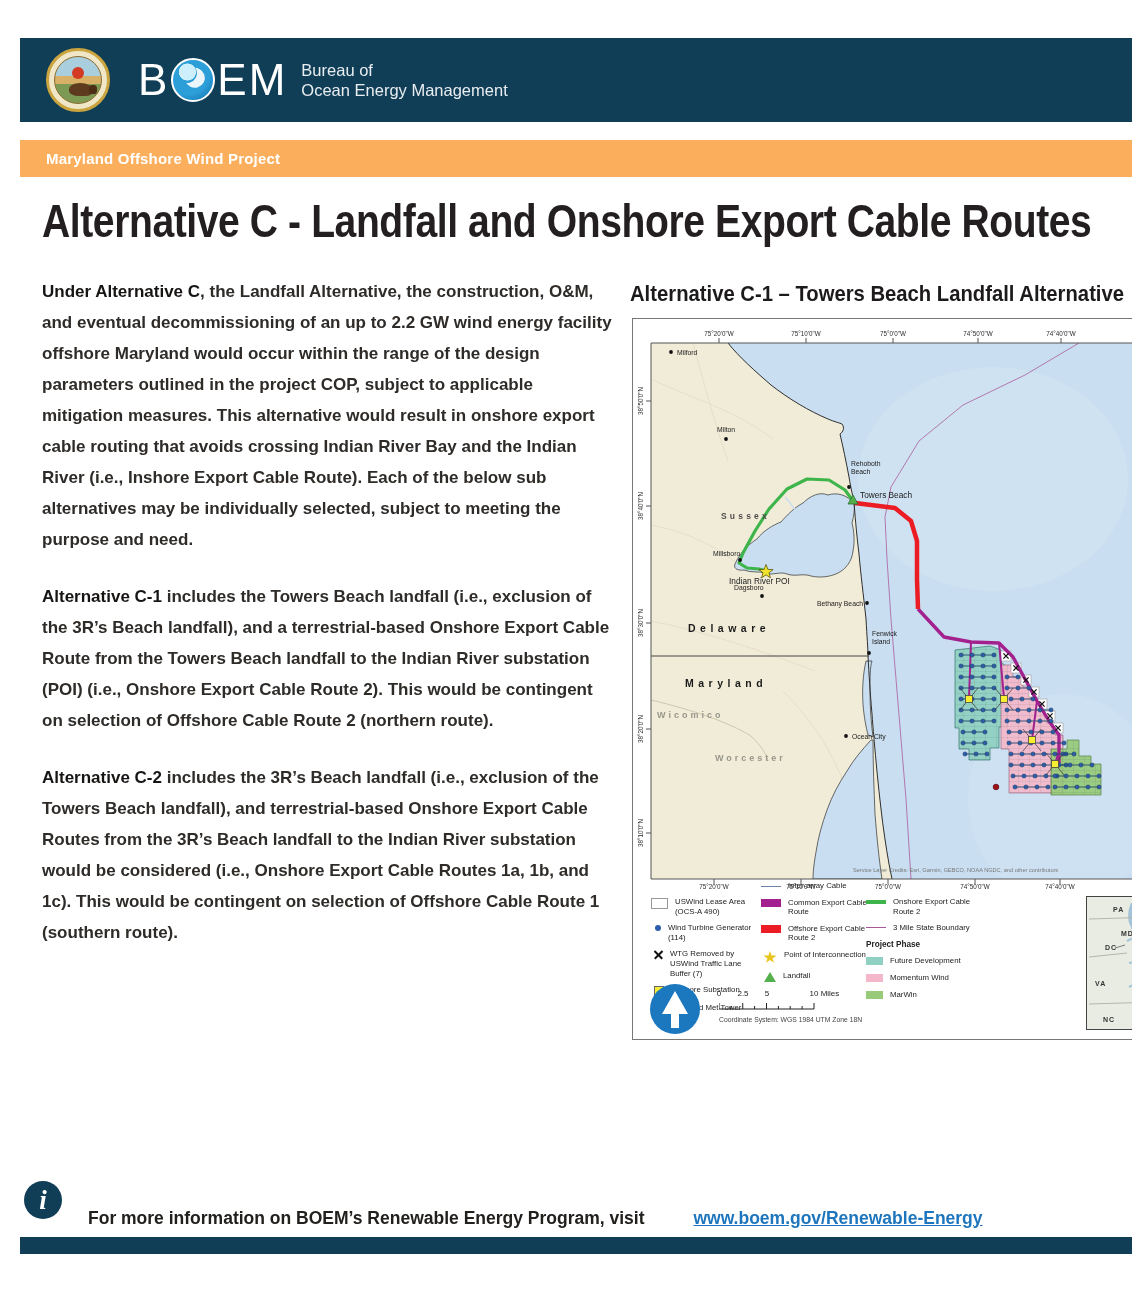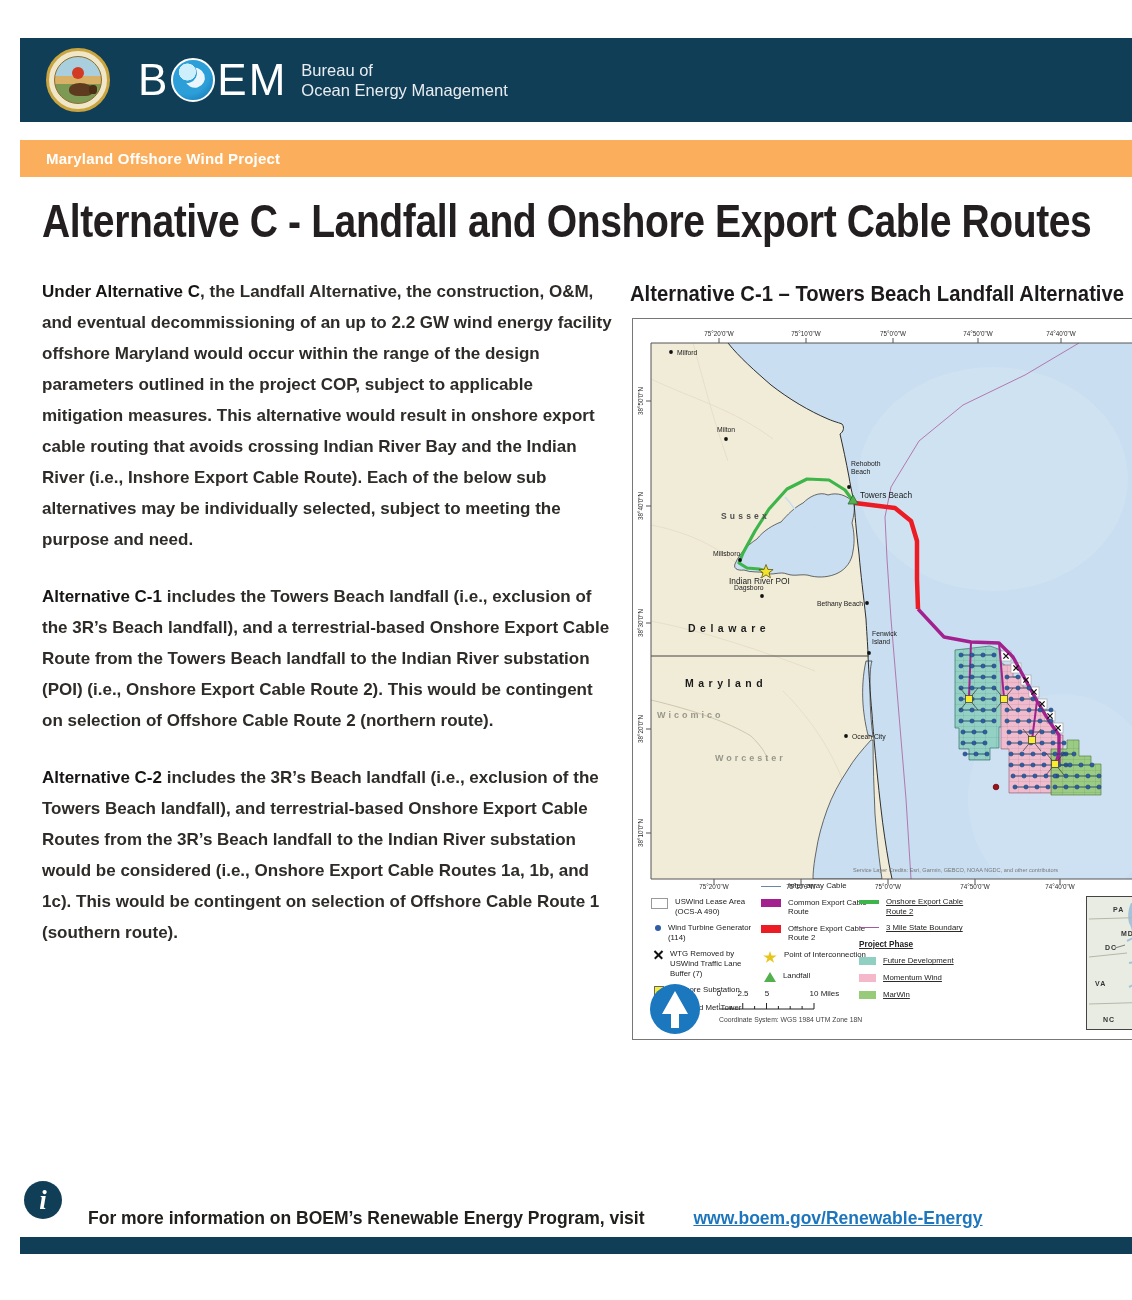--- a/index.html
+++ b/index.html
@@ -49,21 +49,21 @@
          transform:scaleX(.9);transform-origin:0 50%;white-space:nowrap;}
   .map-panel{position:absolute;left:632px;top:318px;width:500px;height:720px;background:#fff;
          border:1px solid #777;border-right:none;overflow:hidden;}
   .map-svg{position:absolute;left:0;top:0;}
   .map-svg text{font-family:"Liberation Sans",sans-serif;}
 
   
   .legend-col{position:absolute;width:108px;display:flex;flex-direction:column;gap:7px;}
   #leg-col1{left:18px;top:578px;}
   #leg-col2{left:128px;top:562px;width:116px;}
-  #leg-col3{left:226px;top:578px;width:120px;text-decoration:underline;}
+  #leg-col3{left:233px;top:578px;width:120px;}
   .leg-row{display:flex;gap:7px;align-items:flex-start;}
   .leg-label{font-size:7.8px;line-height:9.6px;color:#222;white-space:pre-line;}
   .leg-head .leg-label{font-weight:700;font-size:8.2px;}
   .leg-ic{flex:0 0 auto;margin-top:1px;}
   .ic-lease-outline{width:15px;height:9px;border:1px solid #999;background:#fff;}
   .ic-wtg-dot{width:6px;height:6px;border-radius:50%;background:var(--wtg-blue);margin-left:4px;margin-top:2px;}
   .ic-wtg-x{position:relative;width:9px;height:9px;margin-left:3px;}
   .ic-wtg-x:before,.ic-wtg-x:after{content:"";position:absolute;left:-1px;top:4px;width:11px;height:1.6px;background:#111;}
   .ic-wtg-x:before{transform:rotate(45deg);} .ic-wtg-x:after{transform:rotate(-45deg);}
   .ic-substation{width:8px;height:8px;background:var(--substation-yellow);border:1px solid #666;margin-left:3px;}

